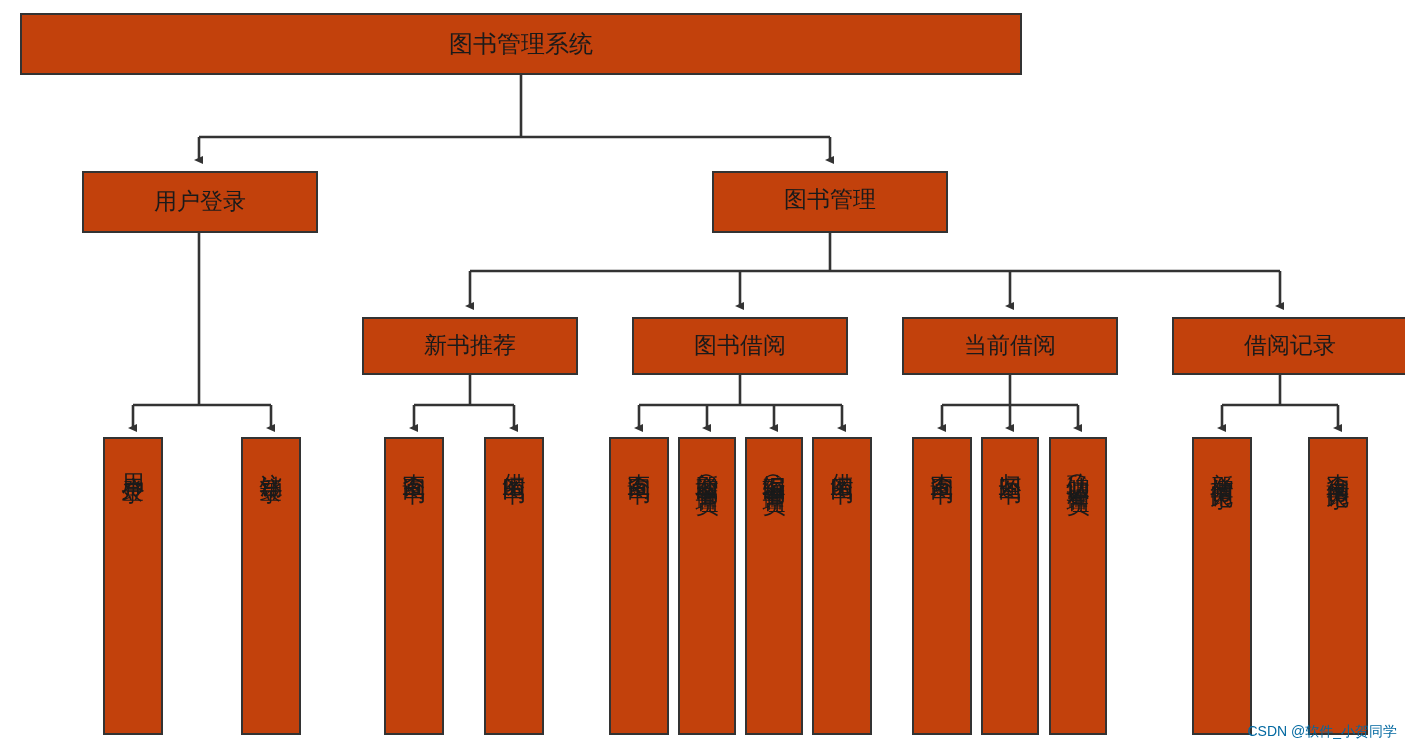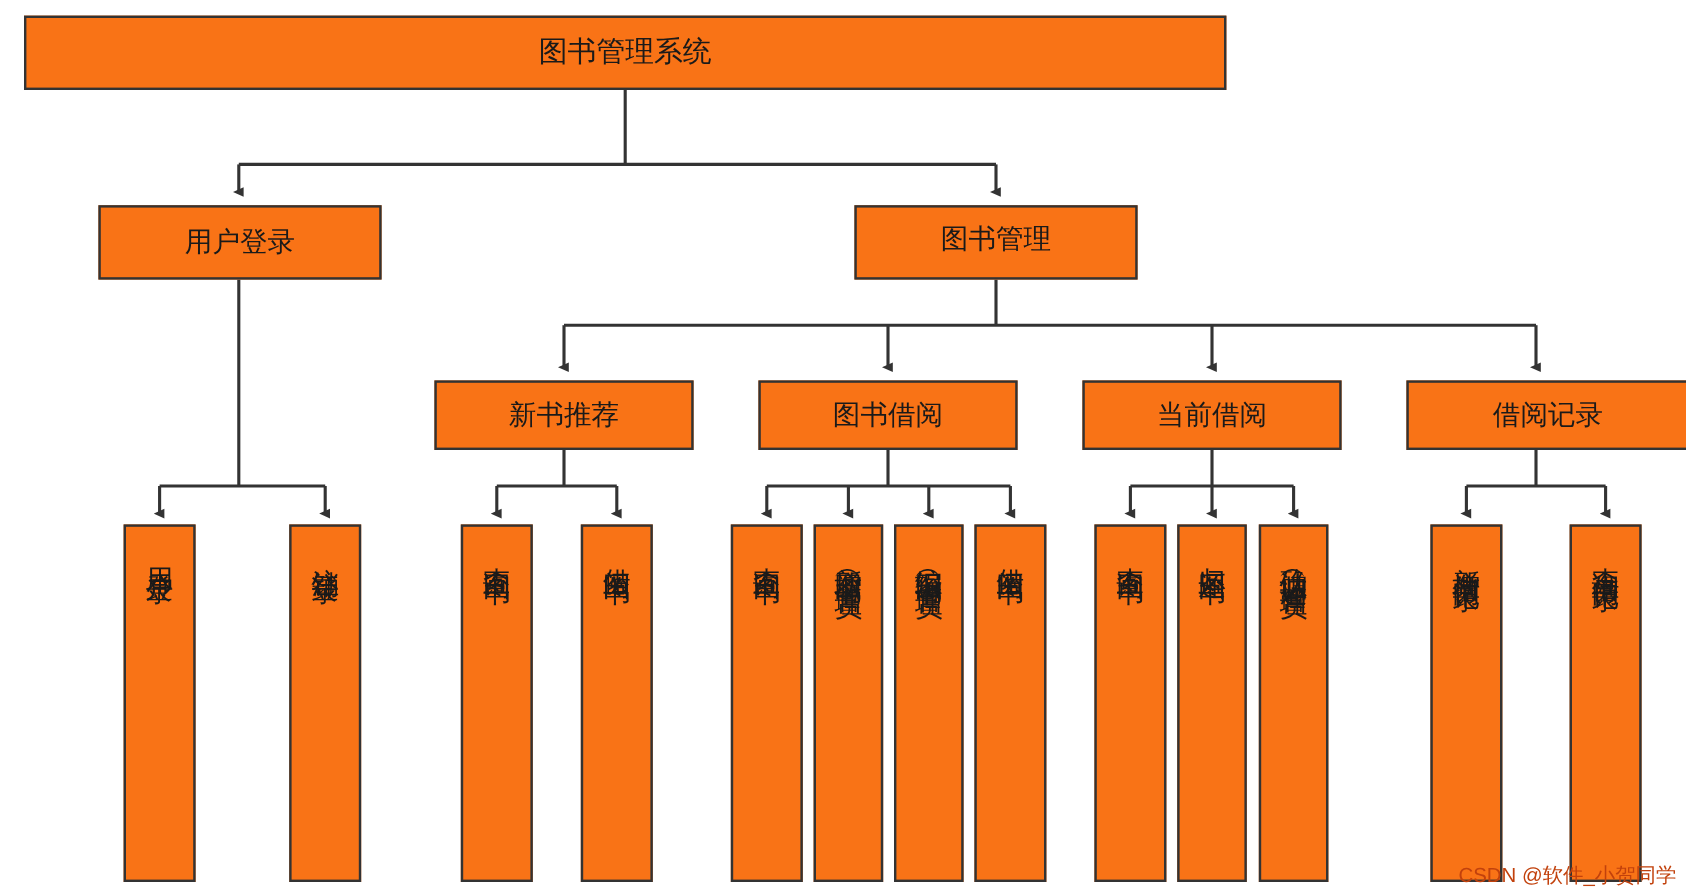--- a/index.html
+++ b/index.html
@@ -21,21 +21,21 @@
     position: absolute;
     left: 0;
     top: 0;
     width: 1405px;
     height: 747px;
     pointer-events: none;
   }
   .node {
     position: absolute;
     box-sizing: border-box;
-    background: #f97316;
+    background: #c2410c;
     border: 2px solid #333333;
     display: flex;
     align-items: center;
     justify-content: center;
     z-index: 2;
   }
   .node .label {
     color: #1a1a1a;
     text-align: center;
     line-height: 1.18;
@@ -58,22 +58,22 @@
     writing-mode: vertical-rl;
     text-orientation: upright;
     font-size: 23px;
     letter-spacing: 3px;
     line-height: 1;
   }
   .watermark {
     position: absolute;
     right: 8px;
     bottom: 6px;
-    font-size: 17px;
-    color: #c2410c;
+    font-size: 14px;
+    color: #0369a1;
     z-index: 5;
     white-space: nowrap;
   }
 </style>
 </head>
 <body>
 
 <div id="canvas">
 
   <svg id="wires" viewBox="0 0 1405 747" xmlns="http://www.w3.org/2000/svg">

